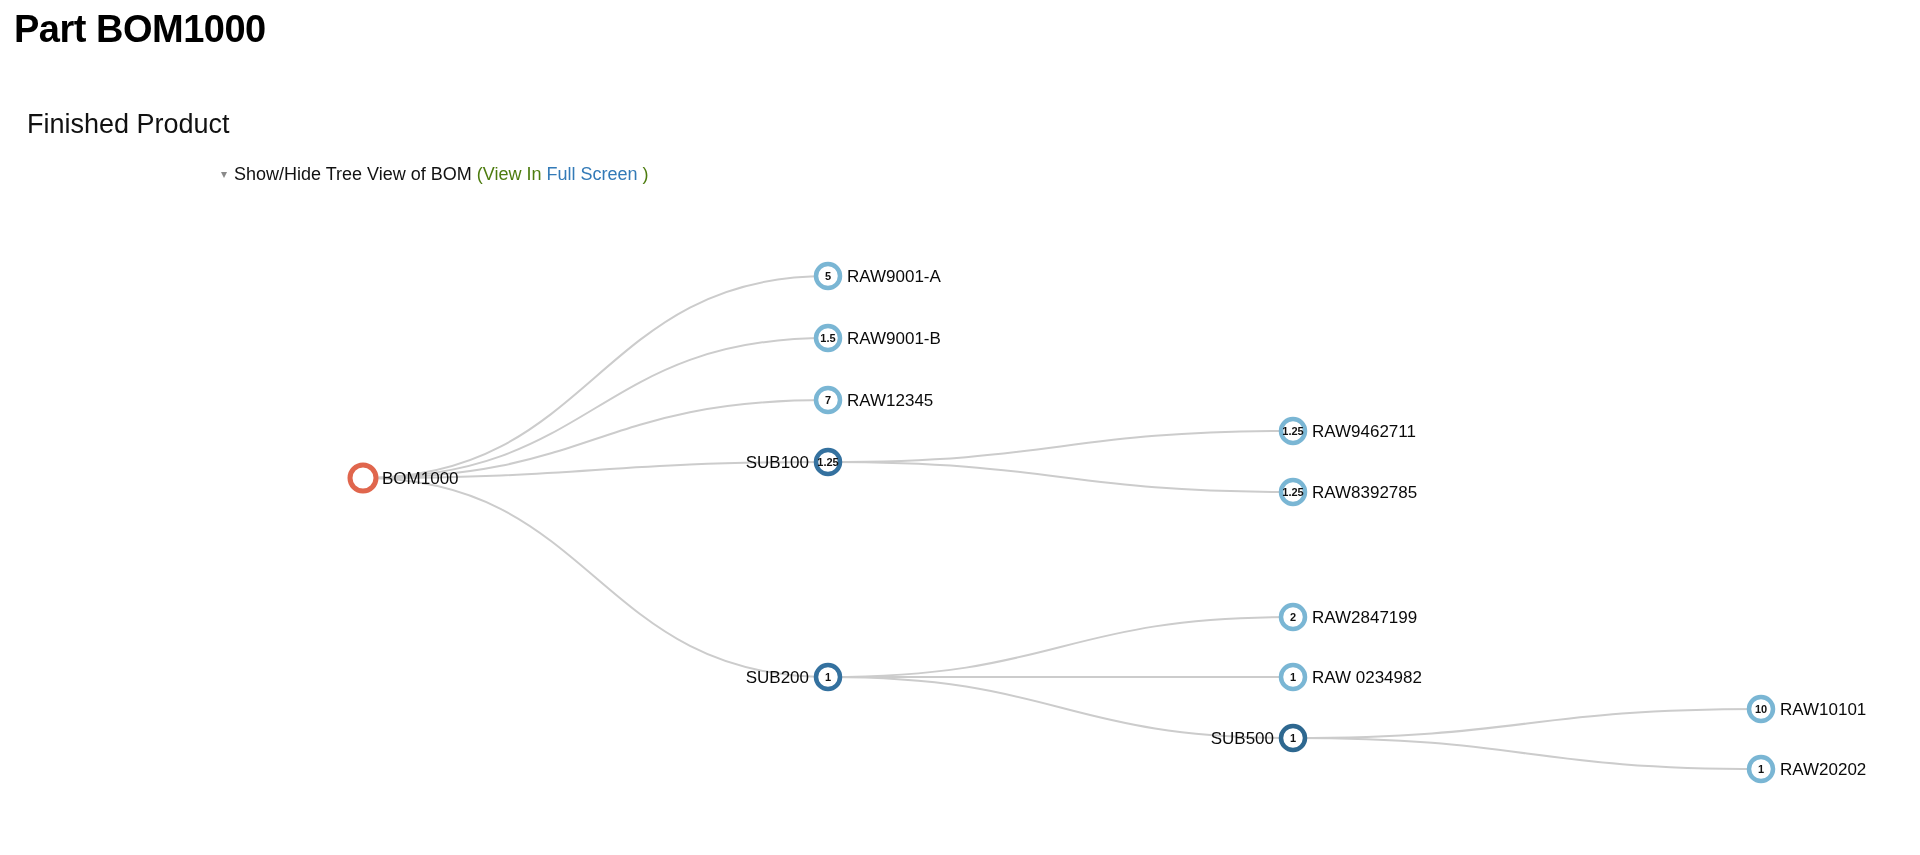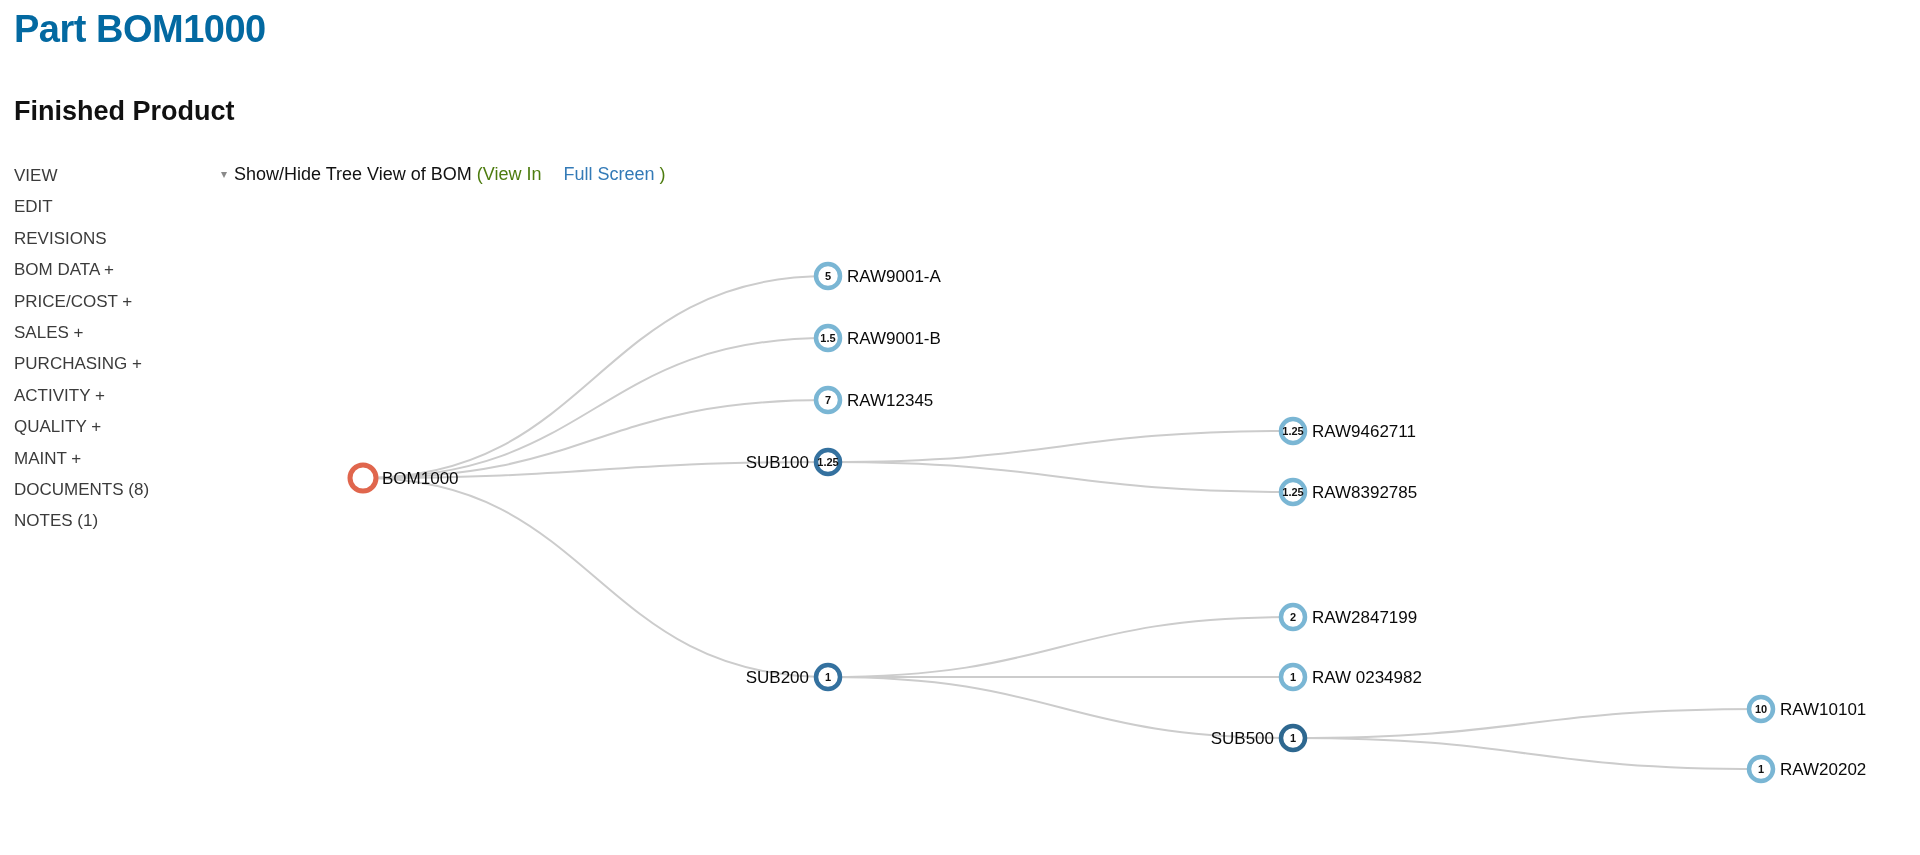--- a/index.html
+++ b/index.html
@@ -1,28 +1,28 @@
 <!DOCTYPE html>
 <html><head>
 <meta charset="utf-8">
 <style>
   html,body{margin:0;padding:0;background:#ffffff;font-family:"Liberation Sans",sans-serif;}
   .page{position:relative;width:1920px;height:855px;overflow:hidden;background:#fff;}
 
-  .page-title{position:absolute;left:14px;top:8px;margin:0;font-size:38px;font-weight:700;color:#0369a1;letter-spacing:-0.5px;}
-  .section-title{position:absolute;left:14px;top:96px;margin:0;font-size:27px;font-weight:700;color:#111;}
+  .page-title{position:absolute;left:14px;top:8px;margin:0;font-size:38px;font-weight:700;color:#000000;letter-spacing:-0.5px;}
+  .section-title{position:absolute;left:14px;top:96px;margin:13px;font-size:27px;font-weight:400;color:#111;}
 
   .sidebar{position:absolute;left:14px;top:160px;width:200px;list-style:none;margin:0;padding:0;}
   .sidebar li{font-size:17px;line-height:31.4px;color:#3b3b3b;cursor:pointer;white-space:nowrap;}
 
   .tree-header{position:absolute;left:221px;top:164px;display:flex;align-items:center;gap:5px;font-size:18px;color:#222;white-space:nowrap;}
   .tree-header .caret{font-size:12px;color:#8a8a8a;margin-right:2px;transform:translateY(-1px);}
   .tree-header .hdr-title{font-weight:400;color:#111;cursor:pointer;}
   .tree-header .plain{color:#4d7c0f;}
-  .tree-header .link{color:#337ab7;cursor:pointer;margin-left:17px;}
+  .tree-header .link{color:#337ab7;cursor:pointer;}
 
   svg#tree-svg{position:absolute;left:0;top:0;}
   .link-path{fill:none;stroke:#cccccc;stroke-width:2px;}
   .node circle{fill:#ffffff;}
   .node .qty{font-size:11px;font-weight:700;fill:#111;text-anchor:middle;}
   .node .lbl{font-size:17px;fill:#0a0a0a;}
 </style>
 </head>
 <body>
 
@@ -103,34 +103,20 @@
       <g class="node" transform="translate(1761,769)">
         <circle r="12" stroke="#7ab6d4" stroke-width="4.5"></circle>
         <text class="qty" y="4">1</text>
         <text class="lbl" y="6" x="19" text-anchor="start">RAW20202</text>
       </g>
     </svg>
 
   <h1 class="page-title">Part BOM1000</h1>
   <h2 class="section-title">Finished Product</h2>
 
-  <ul class="sidebar">
-    <li>VIEW</li>
-    <li>EDIT</li>
-    <li>REVISIONS</li>
-    <li>BOM DATA +</li>
-    <li>PRICE/COST +</li>
-    <li>SALES +</li>
-    <li>PURCHASING +</li>
-    <li>ACTIVITY +</li>
-    <li>QUALITY +</li>
-    <li>MAINT +</li>
-    <li>DOCUMENTS (8)</li>
-    <li>NOTES (1)</li>
-  </ul>
 
   <div class="tree-header">
     <span class="caret">▾</span>
     <span class="hdr-title">Show/Hide Tree View of BOM</span>
     <span class="plain">(View In</span>
     <span class="link">Full Screen</span>
     <span class="plain">)</span>
   </div>
 
 </div>

